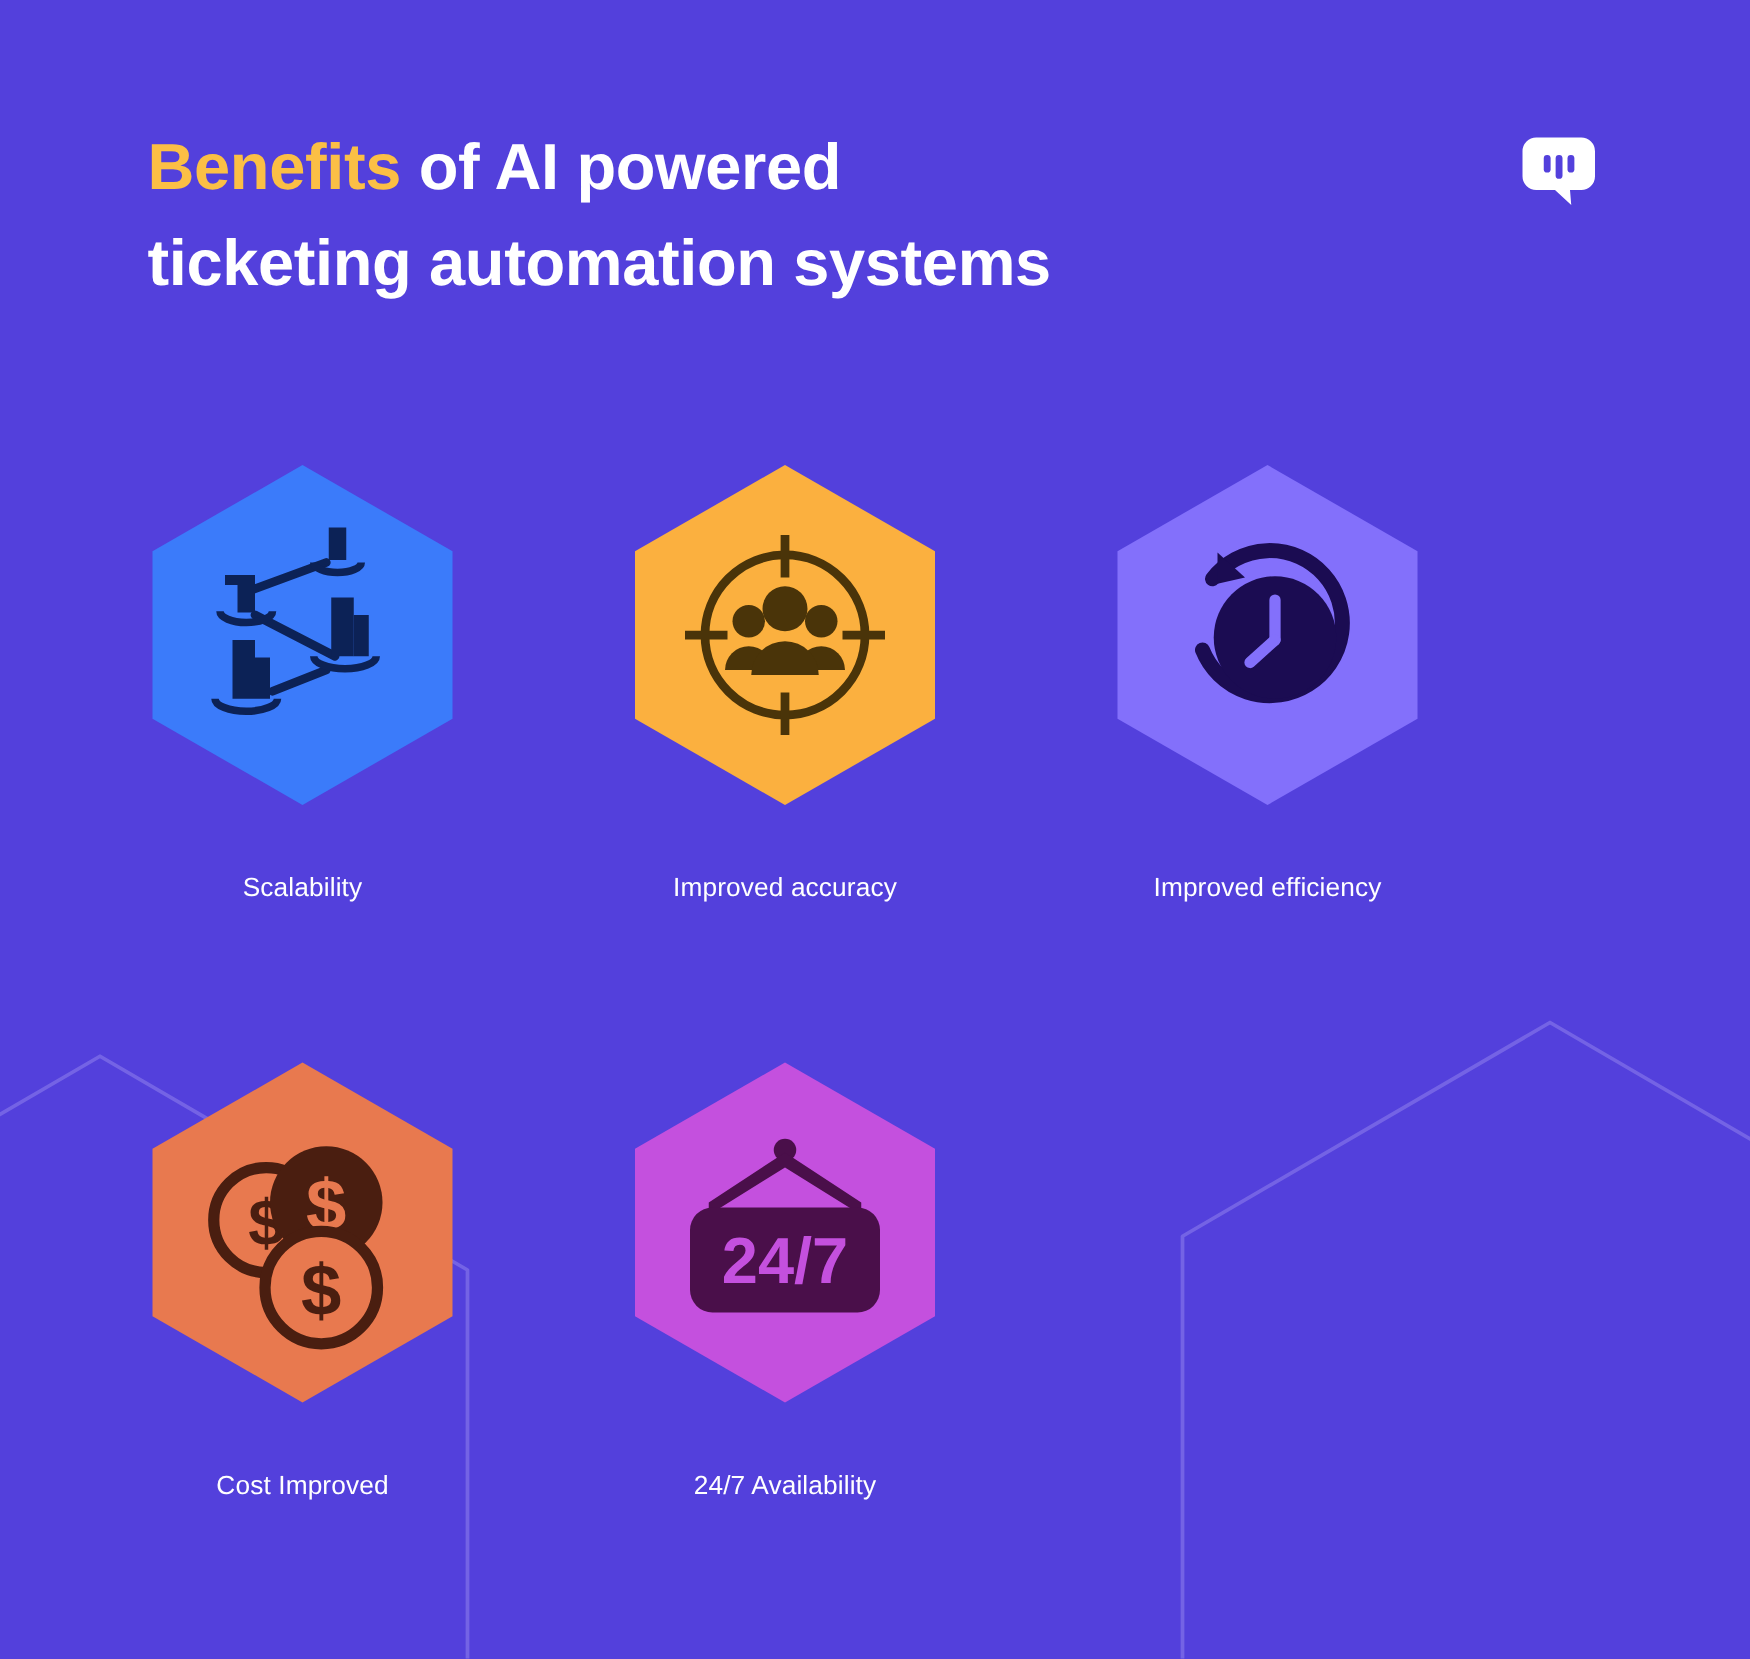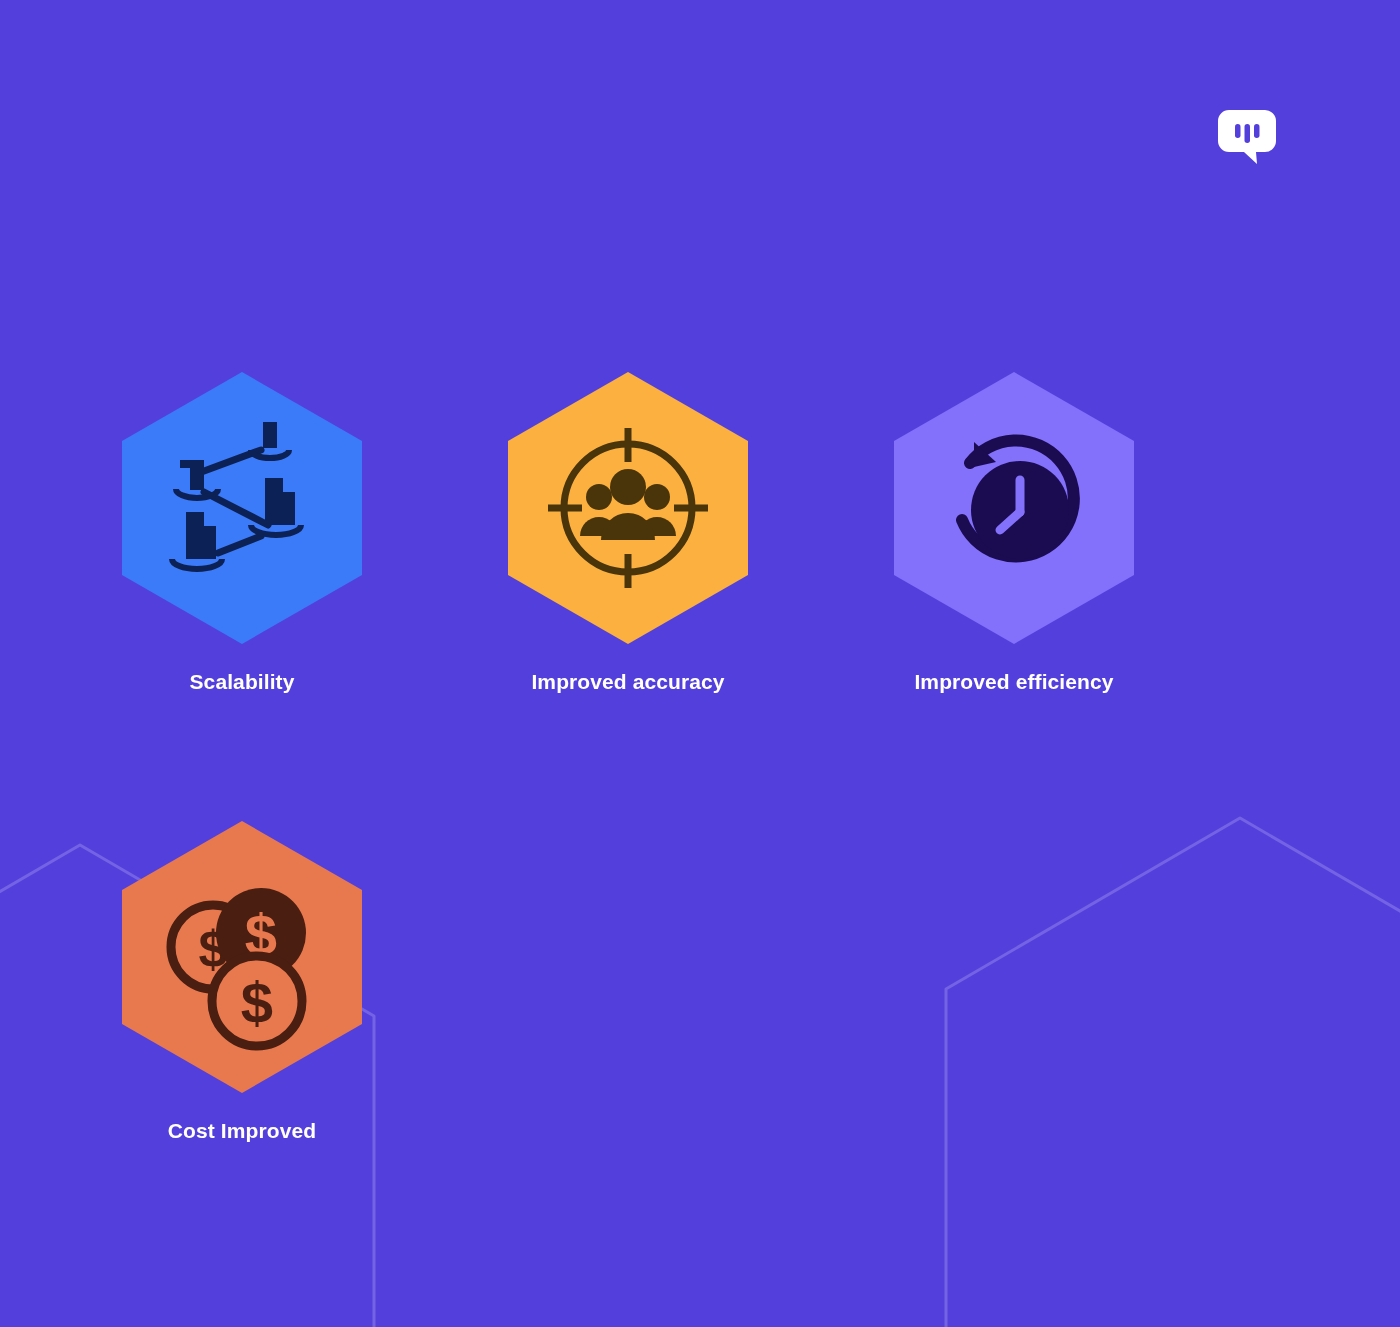--- a/index.html
+++ b/index.html
@@ -61,23 +61,23 @@
     align-items:center;
   }
 
   .hex-wrap {
     position:relative;
     width:248px; height:276px;
   }
   .hex-wrap svg { display:block; width:248px; height:276px; }
 
   .benefit-label {
-    margin-top:24px;
+    margin-top:53px;
     font-size:21px;
-    font-weight:700;
+    font-weight:400;
     color:#FFFFFF;
     text-align:center;
     letter-spacing:0.1px;
     white-space:nowrap;
   }
 </style>
 </head>
 <body style="background: rgb(83, 64, 220);">
 
 <div id="canvas" style="background: rgb(83, 64, 220);">
@@ -85,20 +85,24 @@
   <svg class="bg-deco" id="deco-right" viewBox="0 0 620 700">
     <polygon points="310,8 604,179 604,521 310,692 16,521 16,179" fill="none" stroke="#8F7FEC" stroke-width="3" stroke-linejoin="round" opacity="0.55"></polygon>
   </svg>
 
   <svg class="bg-deco" id="deco-bottom" viewBox="0 0 620 700">
     <polygon points="310,8 604,179 604,521 310,692 16,521 16,179" fill="none" stroke="#8F7FEC" stroke-width="3" stroke-linejoin="round" opacity="0.55"></polygon>
   </svg>
 
   <div id="header">
 
+    <h1 id="page-title">
+      <span class="accent" style="color: rgb(251, 191, 69);">Benefits</span><span> of AI powered</span><br>
+      <span>ticketing automation systems</span>
+    </h1>
 
     <svg id="brand-logo" viewBox="0 0 62 58">
       <path d="M13 2 H49 A11 11 0 0 1 60 13 V33 A11 11 0 0 1 49 44 H40
                L41 56 L28 44 H13 A11 11 0 0 1 2 33 V13 A11 11 0 0 1 13 2 Z" fill="#FFFFFF"></path>
       <rect x="19" y="16" width="5.5" height="14" rx="2.7" fill="#5340DC"></rect>
       <rect x="28.5" y="16" width="5.5" height="19" rx="2.7" fill="#5340DC"></rect>
       <rect x="38" y="16" width="5.5" height="14" rx="2.7" fill="#5340DC"></rect>
     </svg>
 
   </div>
@@ -204,16 +208,30 @@
 
           <circle cx="139" cy="182" r="45" fill="#E8794F" stroke="#4A1E10" stroke-width="9"></circle>
           <g fill="#4A1E10" font-family="Liberation Sans, sans-serif" font-size="58" font-weight="700" text-anchor="middle">
             <text x="139" y="204">$</text>
           </g>
         </svg>
       </div>
       <div class="benefit-label">Cost Improved</div>
     </div>
 
+    <div class="benefit-card">
+      <div class="hex-wrap">
+        <svg viewBox="0 0 248 276">
+          <polygon points="124,2 244,71 244,205 124,274 4,205 4,71" fill="#C450DE"></polygon>
+
+          <circle cx="124" cy="72" r="9" fill="#4A0F4A"></circle>
+          <path d="M124 74 L63 114 L63 124 L124 86 L185 124 L185 114 Z" fill="#4A0F4A"></path>
+
+          <rect x="48" y="118" width="152" height="84" rx="18" fill="#4A0F4A"></rect>
+          <text x="124" y="178" font-family="Liberation Sans, sans-serif" font-size="52" font-weight="700" fill="#C450DE" text-anchor="middle">24/7</text>
+        </svg>
+      </div>
+      <div class="benefit-label">24/7 Availability</div>
+    </div>
 
   </div>
 
 </div>
 
 </body></html>

